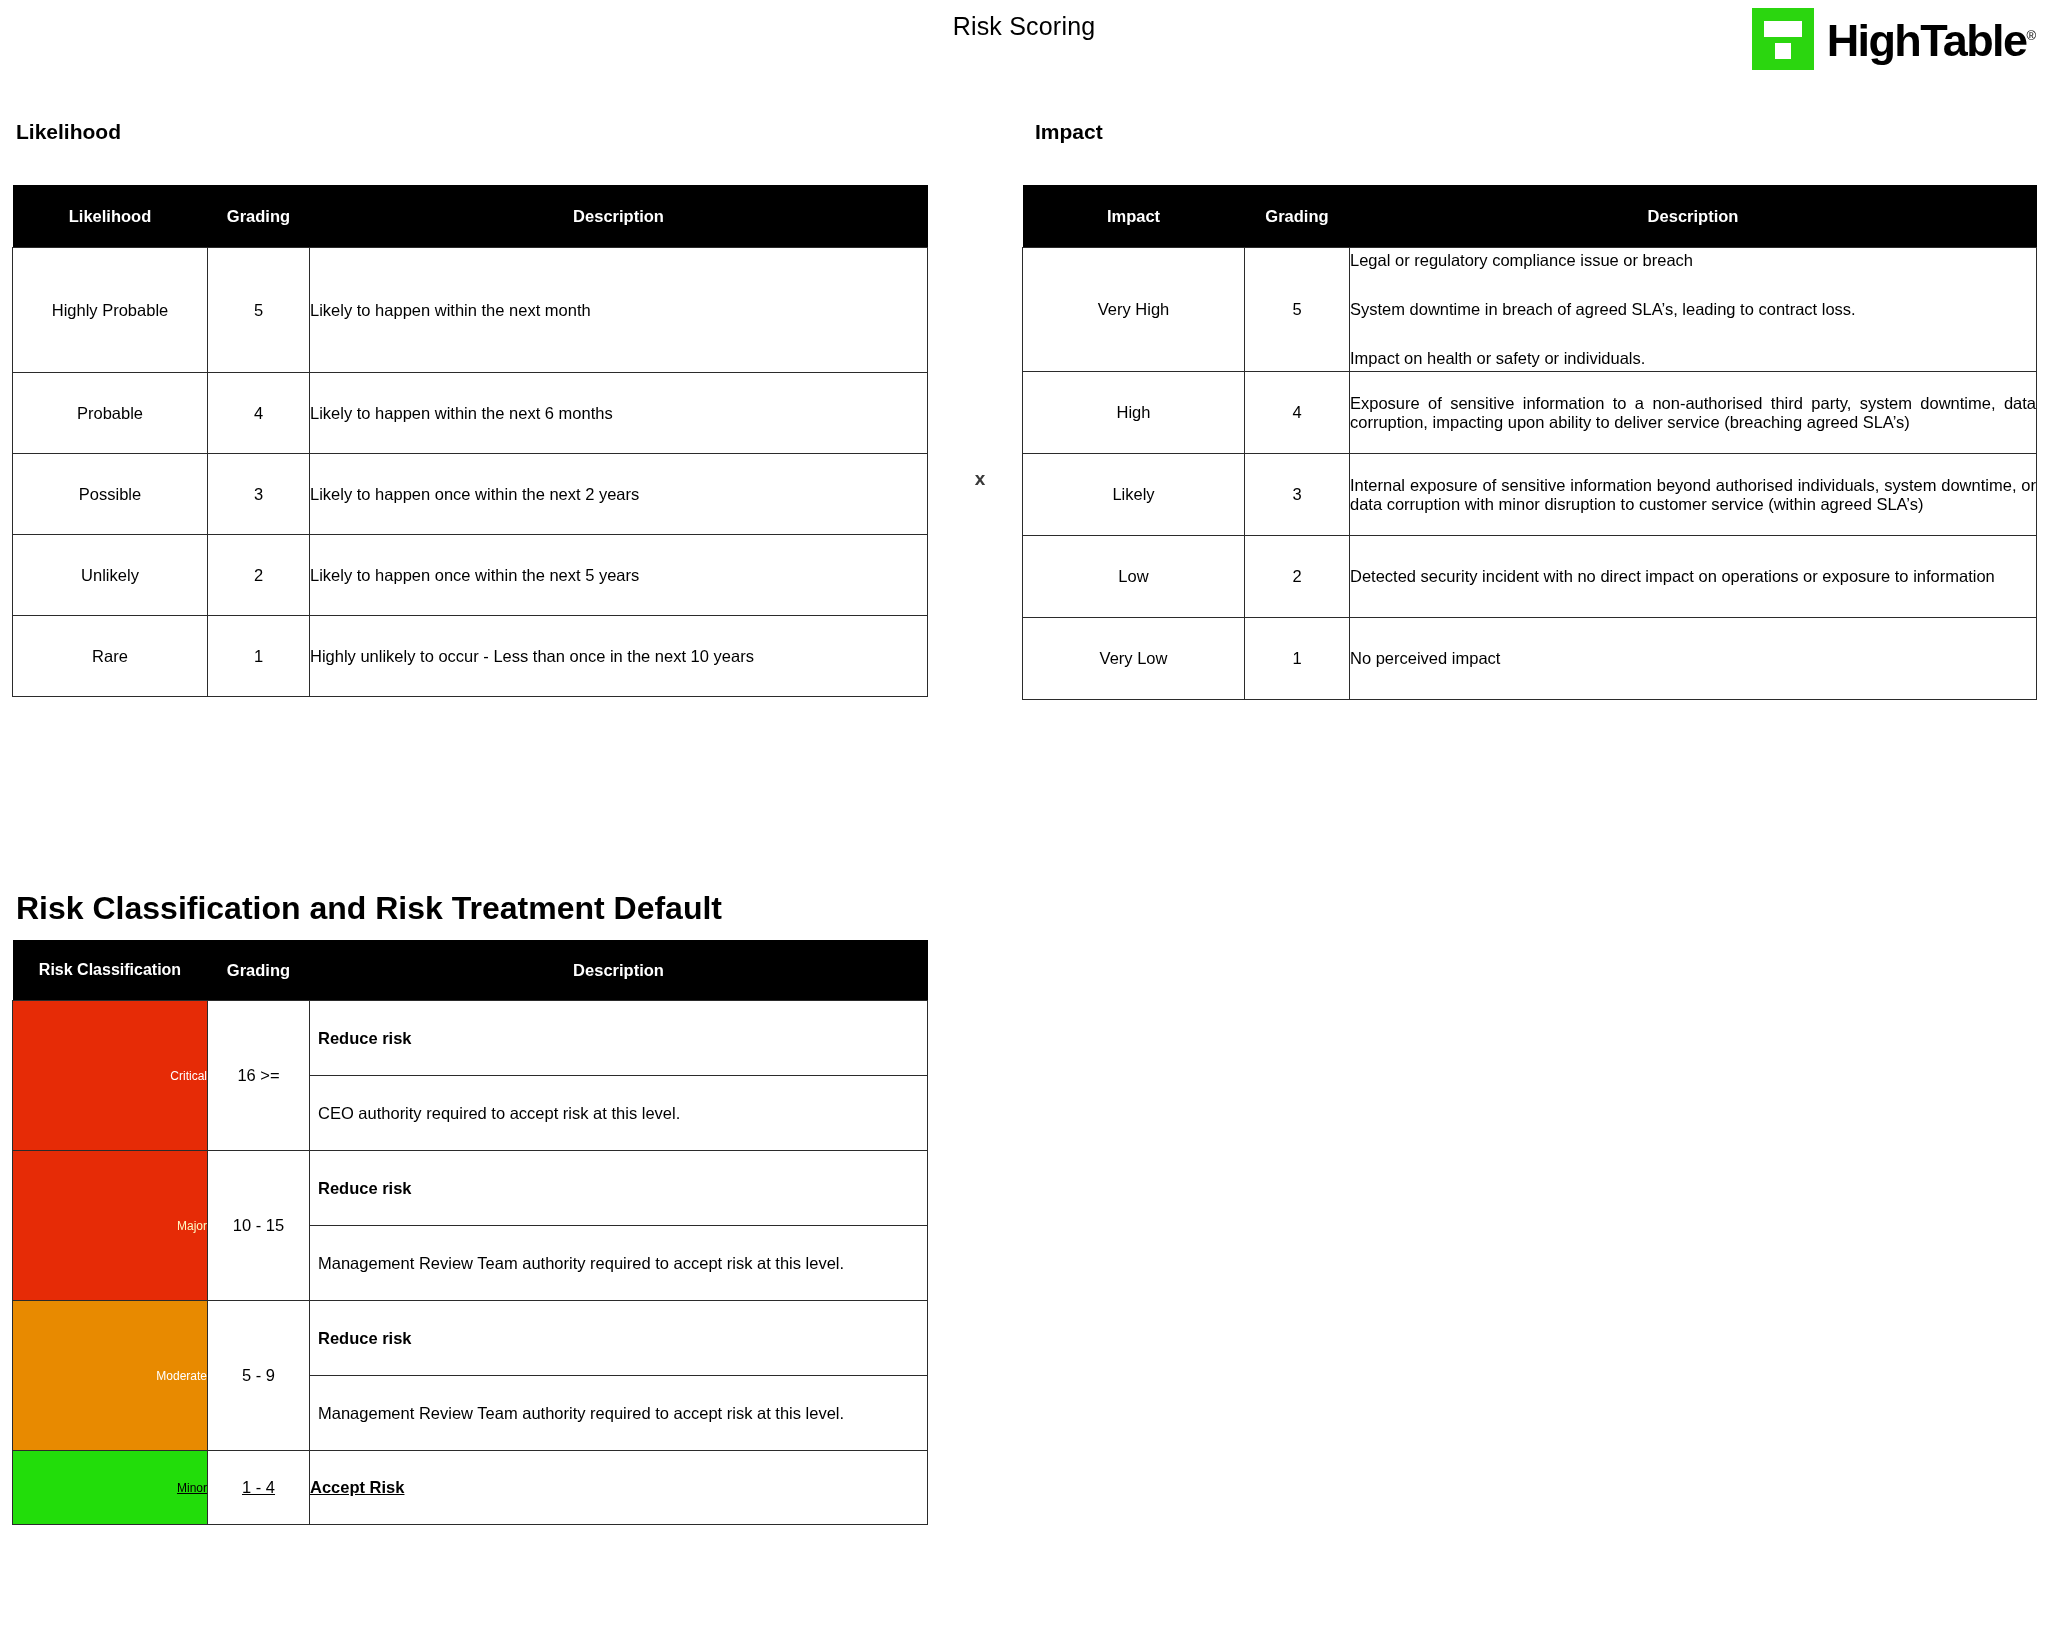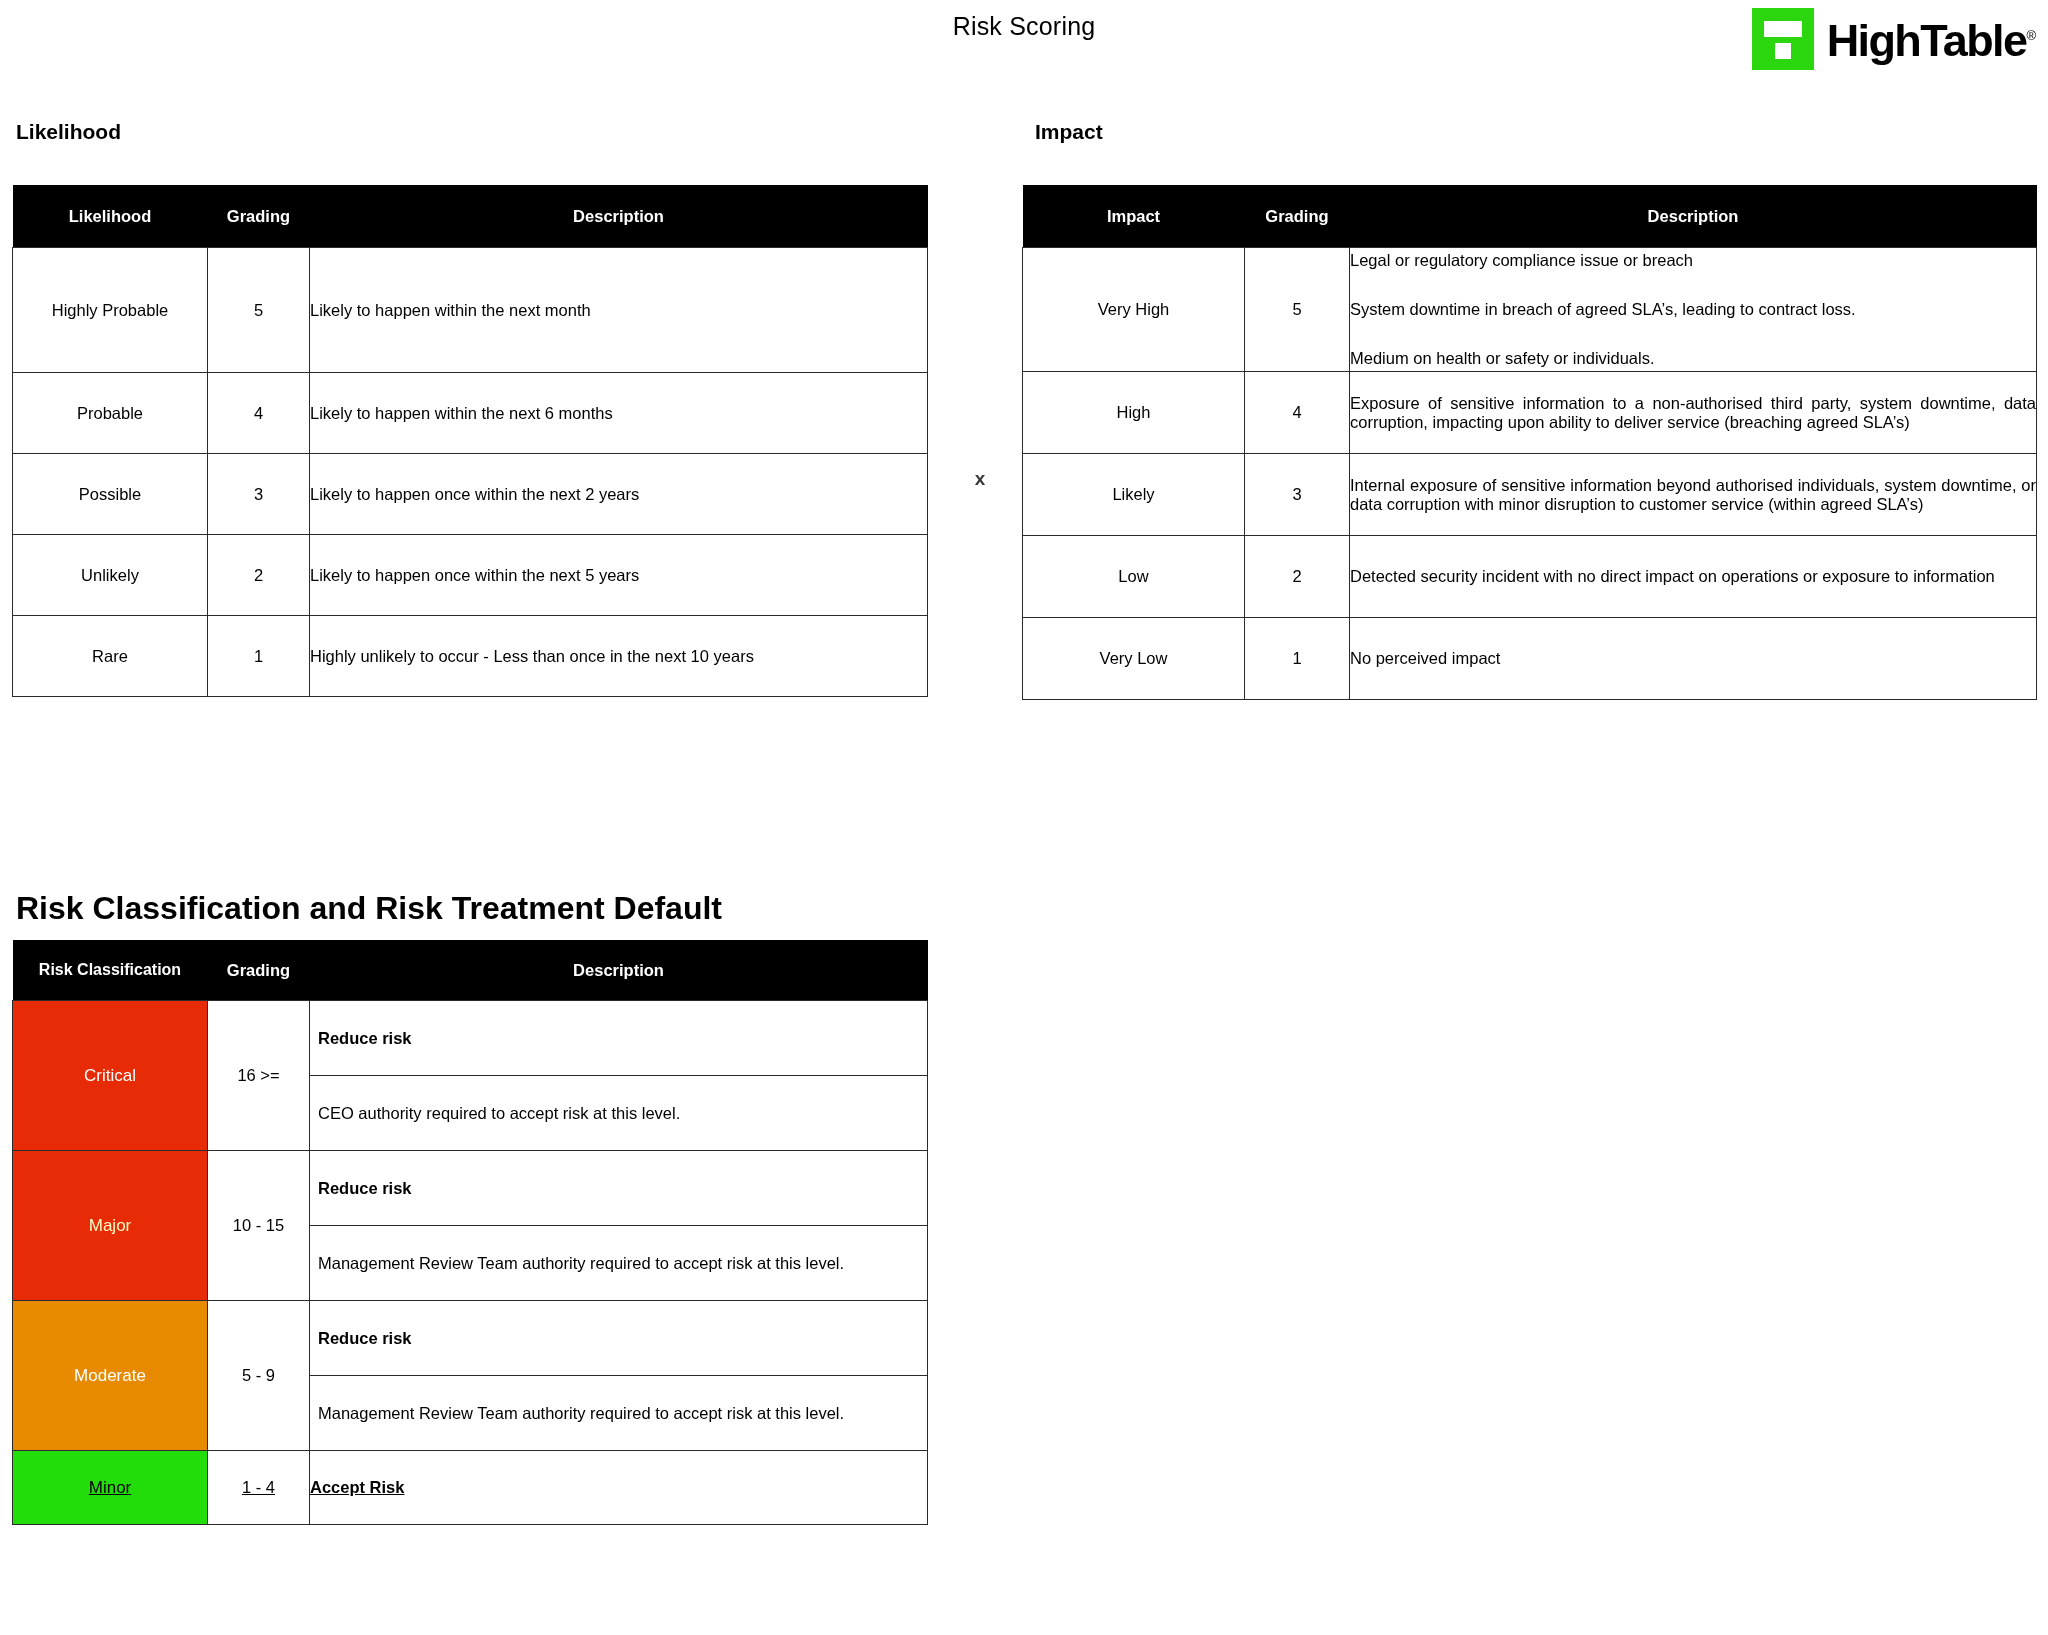--- a/index.html
+++ b/index.html
@@ -140,22 +140,22 @@
   }
 
   
   #classification-table { left: 12px; top: 940px; width: 915px; }
   #classification-table colgroup .col-a { width: 195px; }
   #classification-table colgroup .col-b { width: 102px; }
   #classification-table colgroup .col-c { width: 618px; }
   #classification-table thead th { height: 60px; }
   #classification-table thead th.h-a { font-size: 16px; }
   .class-cell {
-    text-align: center;
-    font-size: 17px;
+    text-align: right;
+    font-size: 12px;
   }
   .desc-head { font-weight: bold; }
   #classification-table td.grade-cell { text-align: center; }
   #classification-table .nested {
     border-collapse: collapse;
     width: 100%;
     table-layout: fixed;
   }
   #classification-table .nested td {
     border: none;
@@ -241,21 +241,21 @@
       <th>Description</th>
     </tr>
   </thead>
   <tbody>
     <tr style="height:124px;">
       <td class="cell-pad c-center">Very High</td>
       <td class="cell-pad c-center">5</td>
       <td class="cell-pad c-left desc-multi">
         <p>Legal or regulatory compliance issue or breach</p>
         <p>System downtime in breach of agreed SLA’s, leading to contract loss.</p>
-        <p>Medium on health or safety or individuals.</p>
+        <p>Impact on health or safety or individuals.</p>
       </td>
     </tr>
     <tr style="height:82px;">
       <td class="cell-pad c-center">High</td>
       <td class="cell-pad c-center">4</td>
       <td class="cell-pad c-just">Exposure of sensitive information to a non-authorised third party, system downtime, data corruption, impacting upon ability to deliver service (breaching agreed SLA’s)</td>
     </tr>
     <tr style="height:82px;">
       <td class="cell-pad c-center">Likely</td>
       <td class="cell-pad c-center">3</td>

